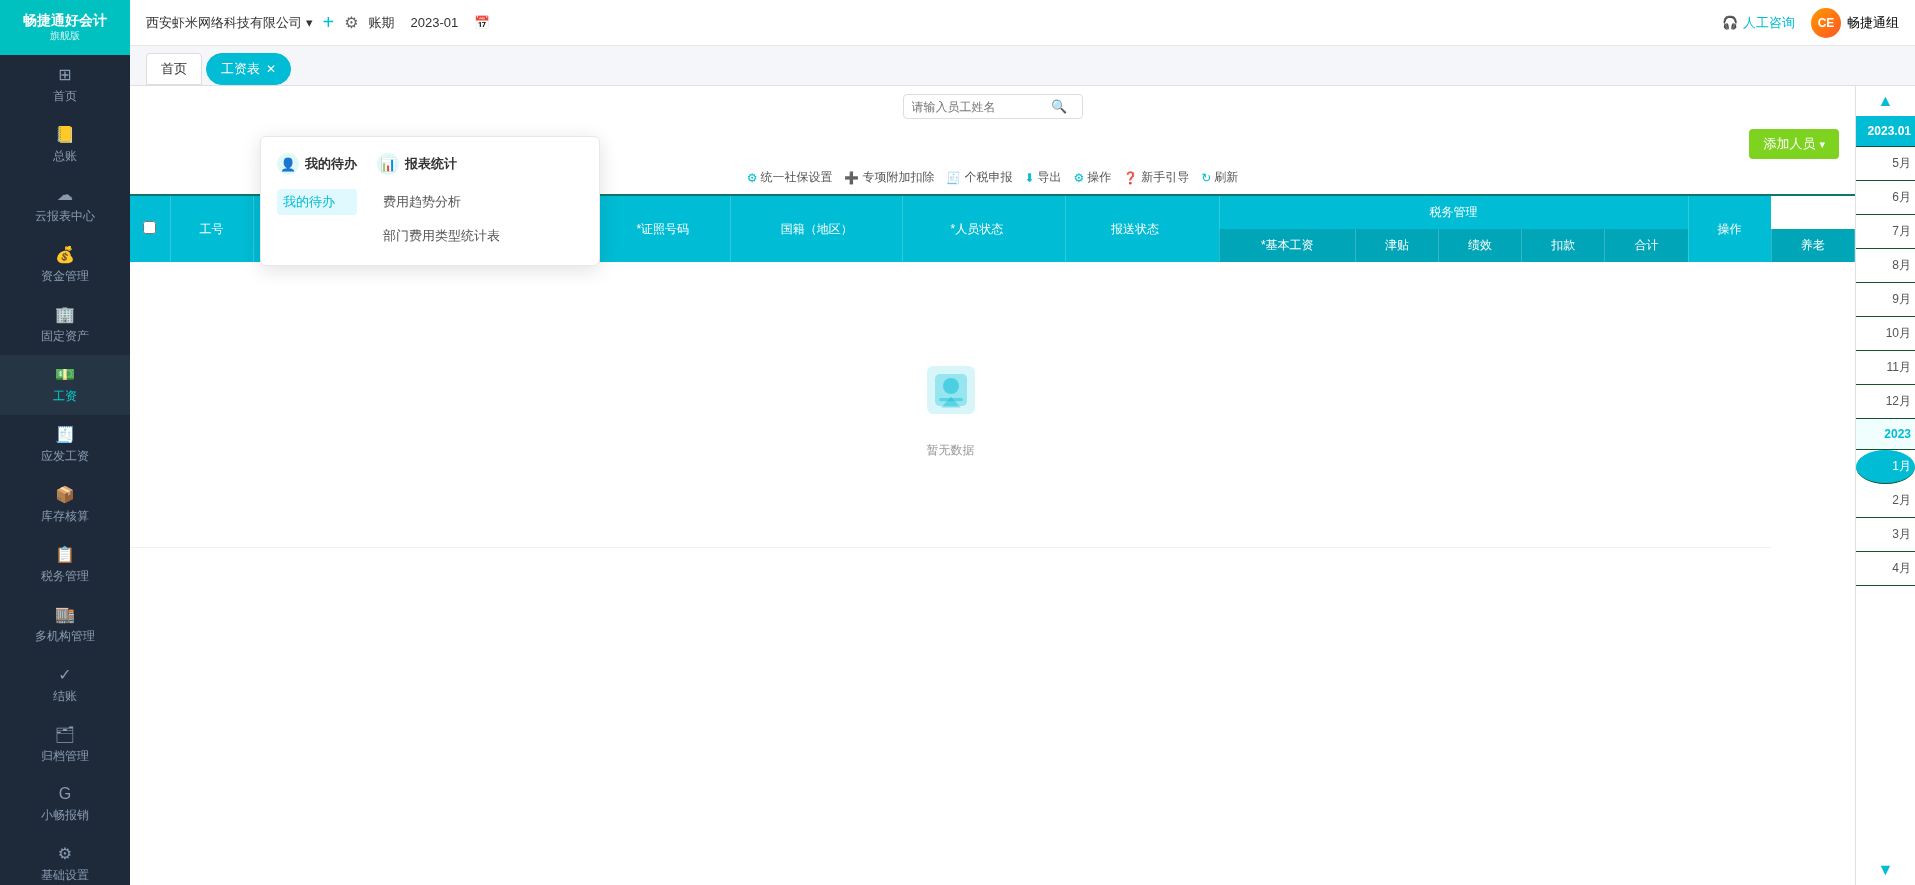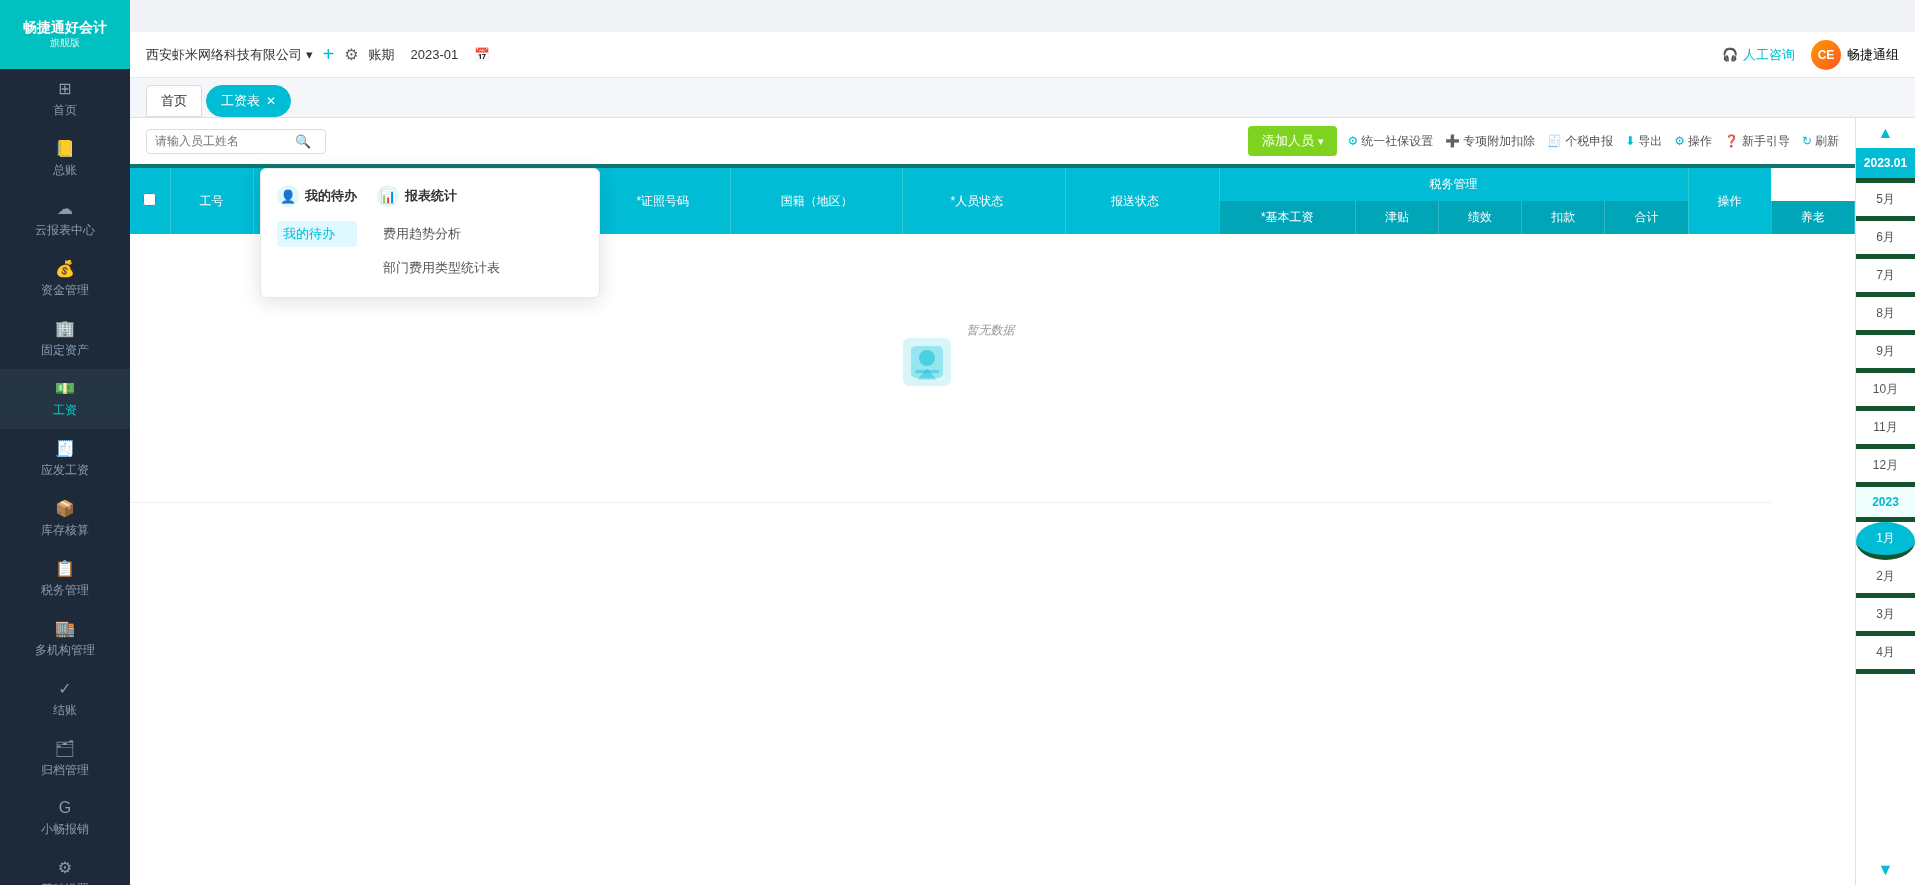--- a/index.html
+++ b/index.html
@@ -15,21 +15,21 @@
       flex-shrink: 0;
       height: 100%;
     }
     .sidebar-logo {
       background: #00c0c0;
       padding: 8px 10px;
       display: flex;
       flex-direction: column;
       align-items: center;
       justify-content: center;
-      height: 69px;
+      height: 55px;
     }
     .sidebar-logo .logo-title {
       color: white;
       font-size: 14px;
       font-weight: bold;
       line-height: 1.2;
     }
     .sidebar-logo .logo-sub {
       color: rgba(255,255,255,0.8);
       font-size: 10px;
@@ -53,21 +53,20 @@
     .sidebar-item .icon { font-size: 16px; }
     .sidebar-item-label { font-size: 12px; }
 
     
     .main-area {
       flex: 1;
       display: flex;
       flex-direction: column;
       overflow: hidden;
       background: #0369a1;
-      margin-top: 32px;
     }
 
     
     .topbar {
       background: white;
       height: 46px;
       display: flex;
       align-items: center;
       padding: 0 16px;
       border-bottom: 1px solid #e8e8e8;
@@ -189,22 +188,23 @@
       overflow: hidden;
     }
 
     
     .content-toolbar {
       background: white;
       padding: 8px 16px;
       display: flex;
       align-items: center;
       gap: 10px;
-      border-bottom: 4px solid #0f766e;
+      border-bottom: 2px solid #0f766e;
       flex-shrink: 0;
+      flex-direction: column;
     }
     .search-input-wrap {
       display: flex;
       align-items: center;
       border: 1px solid #ddd;
       border-radius: 4px;
       padding: 4px 8px;
       width: 180px;
       background: white;
     }
@@ -278,26 +278,25 @@
     .data-table tbody td {
       padding: 8px 10px;
       border-bottom: 1px solid #f0f0f0;
       font-size: 12px;
       text-align: center;
     }
 
     
     .empty-state {
       display: flex;
-      flex-direction: row;
-      align-items: flex-start;
+      flex-direction: column;
+      align-items: center;
       justify-content: center;
       padding: 80px 20px;
       color: #999;
-      font-style: italic;
     }
     .empty-icon {
       width: 80px;
       height: 80px;
       margin-bottom: 12px;
     }
 
     
     .month-panel {
       width: 60px;
@@ -309,25 +308,25 @@
       flex-shrink: 0;
     }
     .month-list {
       flex: 1;
       overflow-y: auto;
       display: flex;
       flex-direction: column;
     }
     .month-item {
       padding: 8px 4px;
-      text-align: center;
+      text-align: right;
       font-size: 12px;
       color: #555;
       cursor: pointer;
-      border-bottom: 5px solid #14532d;
+      border-bottom: 1px solid #14532d;
     }
     .month-item.active {
       background: #00bcd4;
       color: white;
       border-radius: 50%;
     }
     .month-item.year-label {
       color: #00bcd4;
       font-weight: bold;
       background: #f0fffe;

